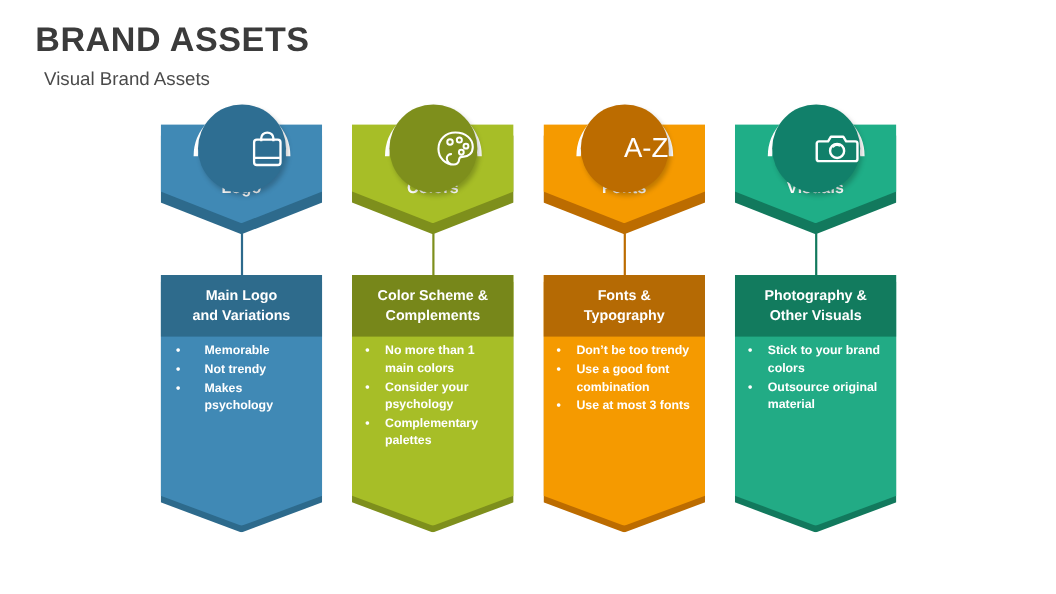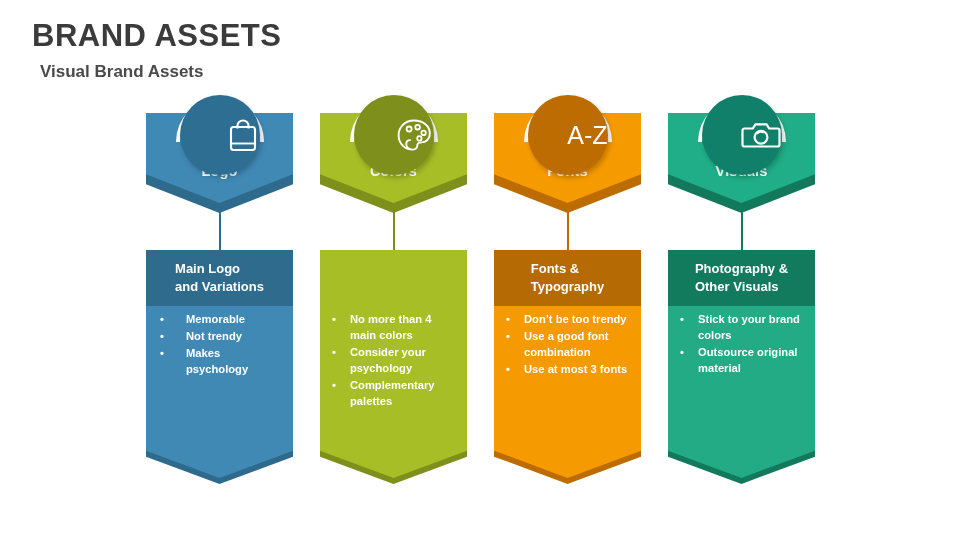--- a/index.html
+++ b/index.html
@@ -13,21 +13,21 @@
   #slide{position:relative;width:960px;height:540px;background:#fff;}
 
   
   #title{
     position:absolute;left:32px;top:18px;
     font-size:31px;font-weight:bold;color:#3b3b3b;
     letter-spacing:0.5px;
   }
   #subtitle{
     position:absolute;left:40px;top:62px;
-    font-size:17px;font-weight:bold;color:#4a4a4a;
+    font-size:17px;font-weight:normal;color:#4a4a4a;
   }
 
   
   .col{position:absolute;top:0;width:147px;height:540px;}
 
   
   .banner-wrap{position:absolute;left:0;top:113px;width:147px;height:100px;}
   .banner-shadow{
     position:absolute;left:0;top:10px;width:147px;height:90px;
     clip-path:polygon(0 0,100% 0,100% 68%,50% 100%,0 68%);
@@ -63,21 +63,21 @@
     position:absolute;left:0;top:6px;width:147px;height:228px;
     clip-path:polygon(0 0,100% 0,100% 88%,50% 100%,0 88%);
   }
   .card-body{
     position:absolute;left:0;top:0;width:147px;height:228px;
     clip-path:polygon(0 0,100% 0,100% 88%,50% 100%,0 88%);
   }
   .card-head{
     position:absolute;left:0;top:0;width:147px;height:56px;
     display:flex;align-items:center;justify-content:center;
-    text-align:left;color:#fff;font-size:13px;font-weight:bold;line-height:1.35;
+    text-align:center;color:#fff;font-size:13px;font-weight:bold;line-height:1.35;
     padding:0 6px;box-sizing:border-box;
   }
   .bullets{
     position:absolute;left:0;top:62px;width:147px;
     padding:0 8px 0 10px;box-sizing:border-box;
     list-style:none;margin:0;
   }
   .bullets li{
     color:#ffffff;font-size:11.2px;font-weight:bold;line-height:1.42;
     margin:0 0 1px 0;position:relative;padding-left:20px;
@@ -147,22 +147,25 @@
           <circle cx="23.6" cy="11.2" r="2.3" fill="none" stroke="#fff" stroke-width="1.8"></circle>
           <circle cx="29.6" cy="16.9" r="2.2" fill="none" stroke="#fff" stroke-width="1.8"></circle>
           <circle cx="25.4" cy="22.4" r="2.2" fill="none" stroke="#fff" stroke-width="1.8"></circle>
         </svg>
       </div>
     </div>
     <div class="connector" id="cn-1" style="background: rgb(126, 143, 28);"></div>
     <div class="card-wrap">
       <div class="card-shadow" id="csh-1" style="background: rgb(126, 143, 28);"></div>
       <div class="card-body" id="cb-1" style="background: rgb(167, 190, 39);">
-        <ul class="bullets">
-          <li><span class="bul">•</span><span>No more than 4 main colors</span></li>
+        <div class="card-head" id="ch-1" style="background: rgb(119, 135, 26);">
+          <span><span>Color Scheme &amp;</span><br><span>Complements</span></span>
+        </div>
+        <ul class="bullets">
+          <li><span class="bul">•</span><span>No more than 1 main colors</span></li>
           <li><span class="bul">•</span><span>Consider your psychology</span></li>
           <li><span class="bul">•</span><span>Complementary palettes</span></li>
         </ul>
       </div>
     </div>
   </div>
 
   <div class="col" id="col-2" style="left:494px;">
     <div class="banner-wrap">
       <div class="banner-shadow" id="bsh-2" style="background: rgb(188, 108, 0);"></div>

